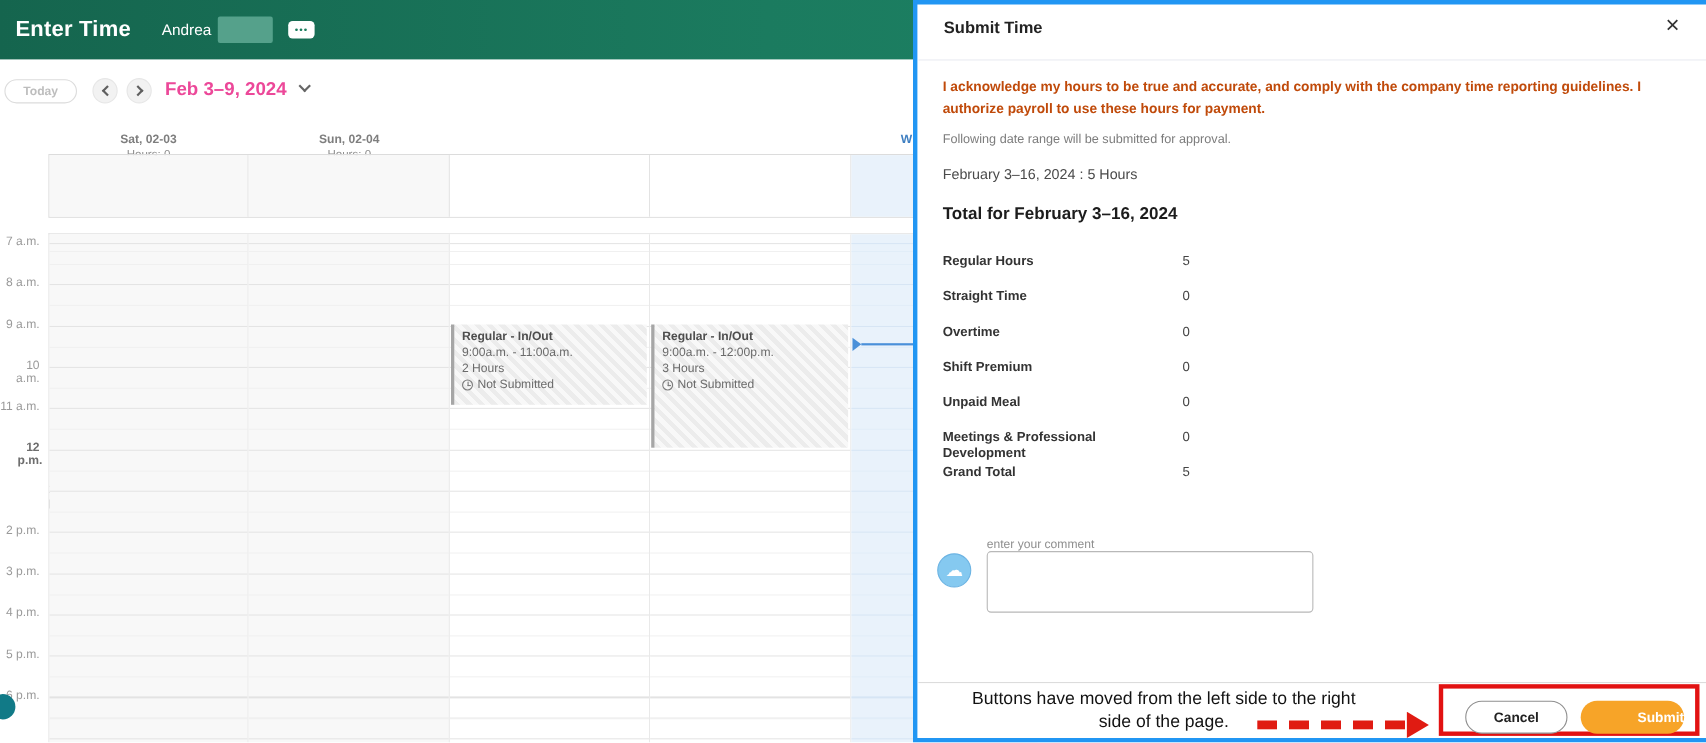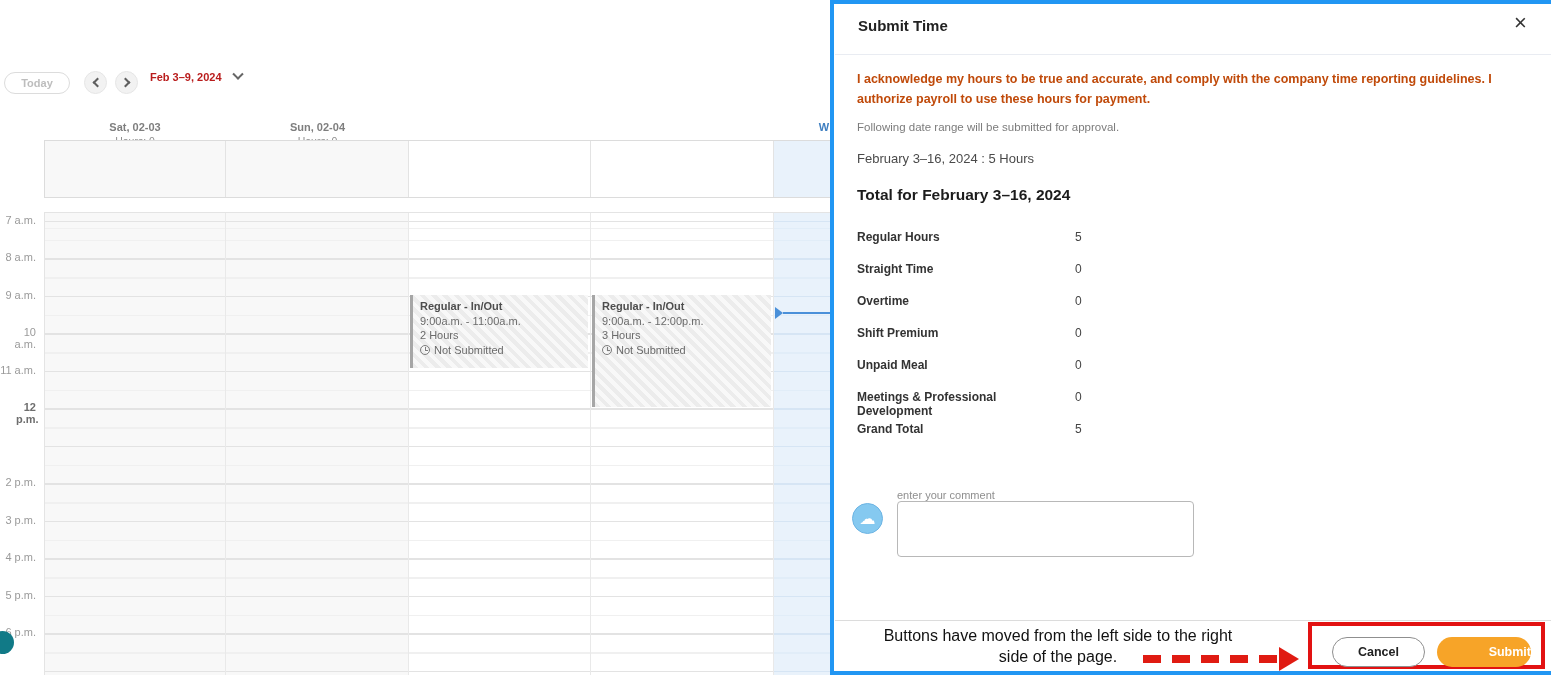--- a/index.html
+++ b/index.html
@@ -31,21 +31,21 @@
   }
   .nav-btn {
     position:absolute; top:71px; width:23px; height:23px; border-radius:50%;
     background:#f2f2f2; border:1px solid #e6e6e6; display:flex; align-items:center; justify-content:center; cursor:pointer;
   }
   .nav-prev { left:84px; } .nav-next { left:115px; }
   .chev { width:7px; height:7px; border-right:2px solid #5f5f5f; border-bottom:2px solid #5f5f5f; display:inline-block; }
   .chev-left { transform:rotate(135deg); margin-left:3px; }
   .chev-right { transform:rotate(-45deg); margin-right:3px; }
   .date-label {
-    position:absolute; left:150px; top:71px; font-size:11px; font-weight:700; color:#b91c1c;
+    position:absolute; left:150px; top:71px; font-size:17px; font-weight:700; color:#ec4899;
     display:flex; align-items:center; gap:12px; cursor:pointer;
   }
   .chev-down { width:8px; height:8px; border-right:2px solid #666; border-bottom:2px solid #666; transform:rotate(45deg) translate(-2px,-2px); }
 
   
   .dayhead { position:absolute; top:106px; text-align:center; font-size:11px; }
   .dayhead .d1 { display:block; font-weight:600;margin-top:15px; }
   .dayhead .d2 { display:block; font-size:10.5px; color:#8f8f8f; margin-top:2px; }
   .dh-wknd .d1 { color:#7e7e7e; }
   .dh-wkday .d1 { color:#4c4c4c; }
@@ -142,20 +142,26 @@
     font-family:"Liberation Sans",sans-serif; }
   .submit-btn { position:absolute; left:607px; top:637px; width:94px; height:30px; border-radius:16px;
     background:#f7a428; border:none; font-size:12.5px; font-weight:700; color:#fff; cursor:pointer;
     font-family:"Liberation Sans",sans-serif;text-align:right; }
 </style>
 </head>
 <body>
 
 <div class="screen">
 
+  <header class="appbar">
+    <span class="title">Enter Time</span>
+    <span class="worker">Andrea</span>
+    <span class="redacted"></span>
+    <button class="more-btn">•••</button>
+  </header>
 
   <button class="btn-today">Today</button>
   <button class="nav-btn nav-prev">
       <span class="chev chev-left"></span>
     </button>
   <button class="nav-btn nav-next">
       <span class="chev chev-right"></span>
     </button>
   <div class="date-label">
     <span>Feb 3–9, 2024</span>

